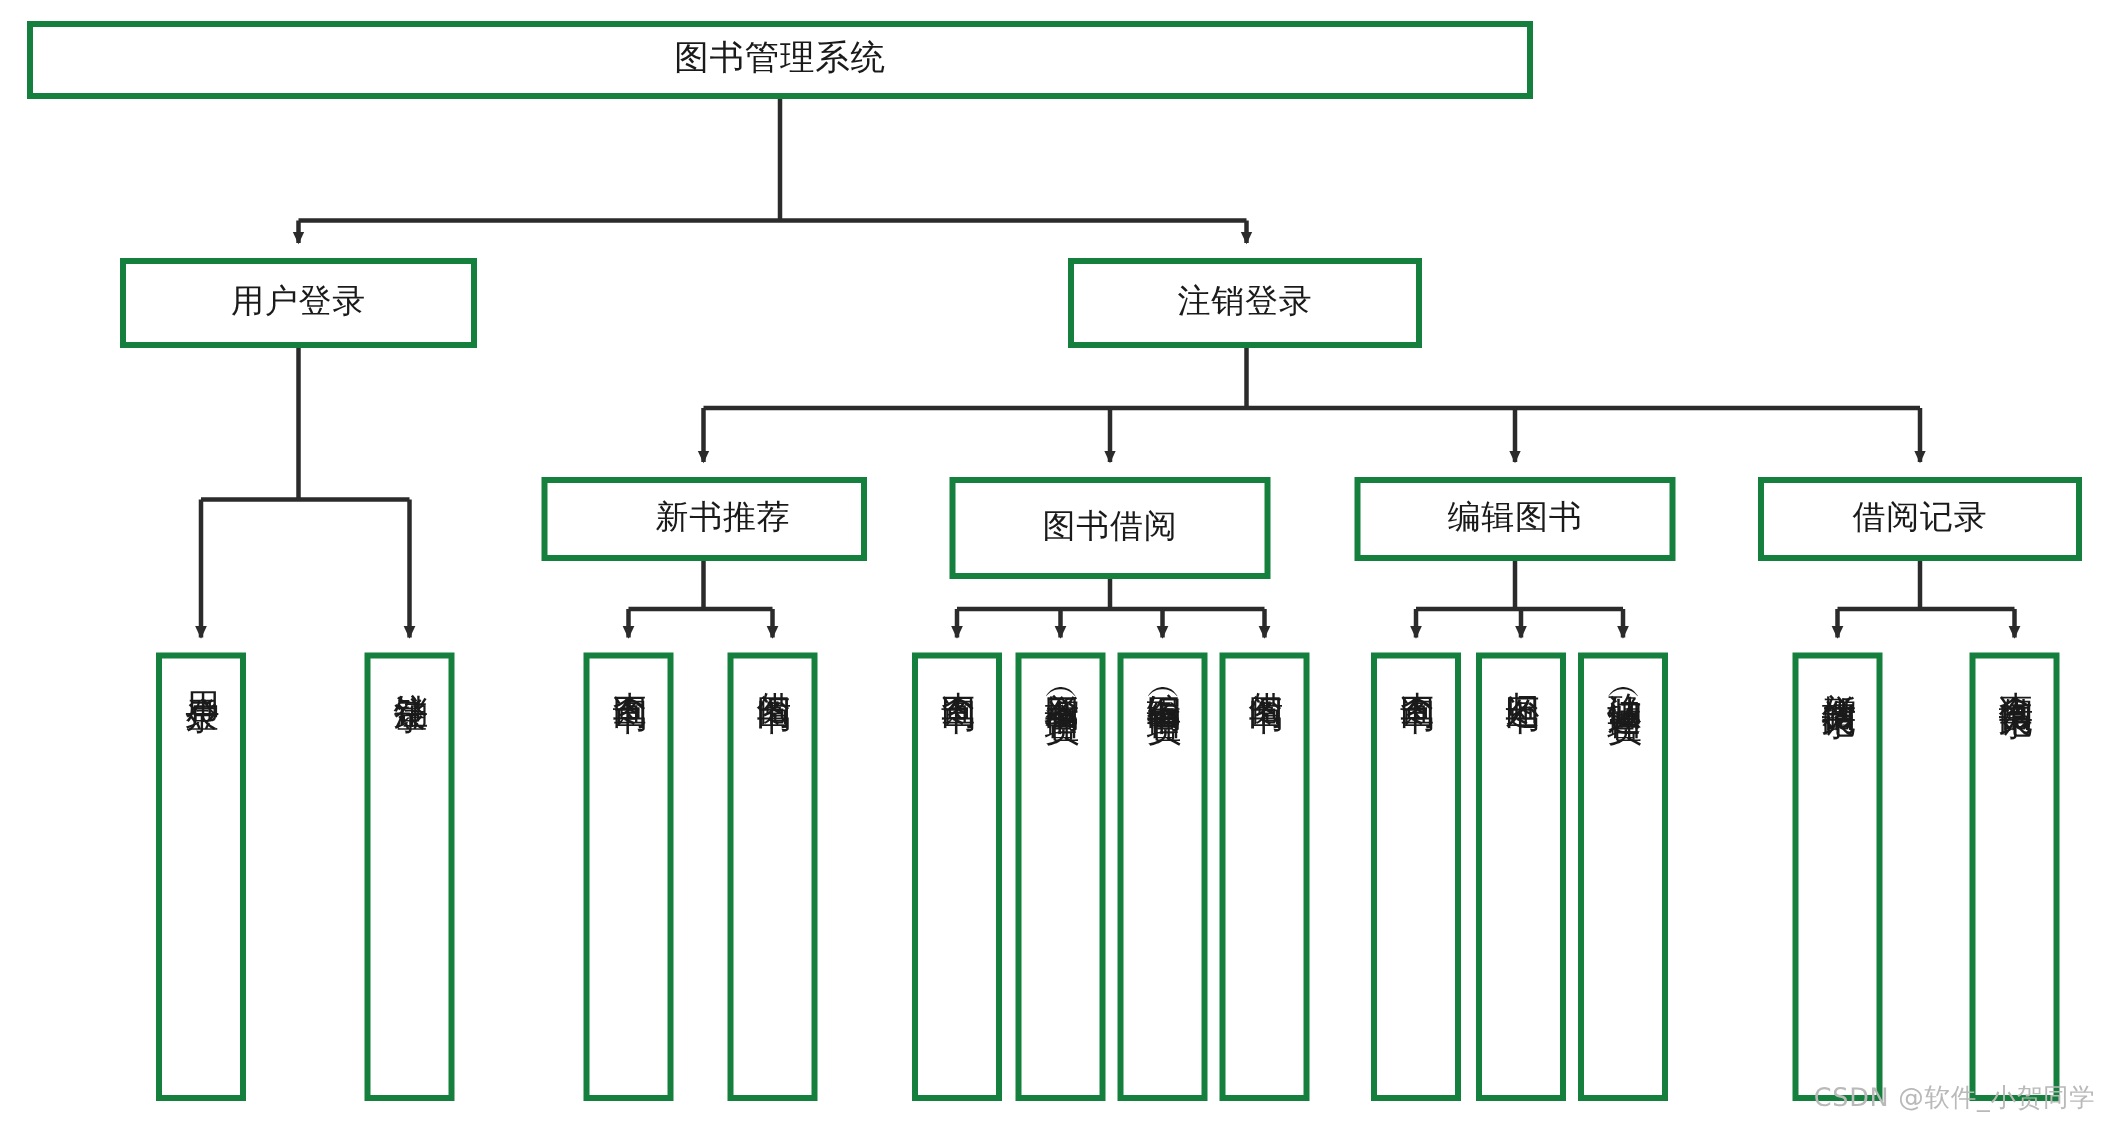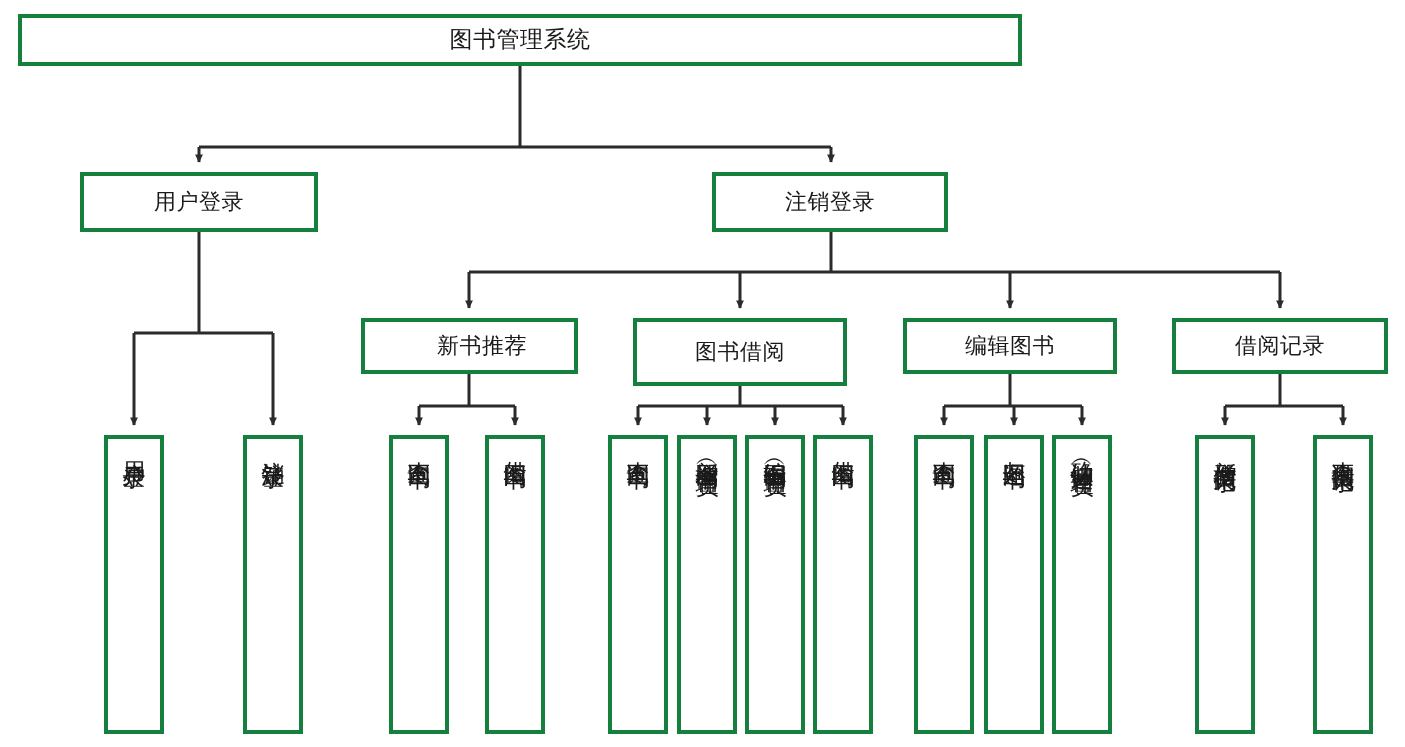--- a/index.html
+++ b/index.html
@@ -185,13 +185,14 @@
   <div class="node v" style="left:1052px; top:435px; width:60px; height:299px;">
     <span class="node-label">确认归还（管理员）</span>
   </div>
   <div class="node v" style="left:1195px; top:435px; width:60px; height:299px;">
     <span class="node-label">新增借阅记录</span>
   </div>
   <div class="node v" style="left:1313px; top:435px; width:60px; height:299px;">
     <span class="node-label">查询借阅记录</span>
   </div>
 
+  <div id="watermark">CSDN @软件_小贺同学</div>
 </div>
 
 </body></html>

